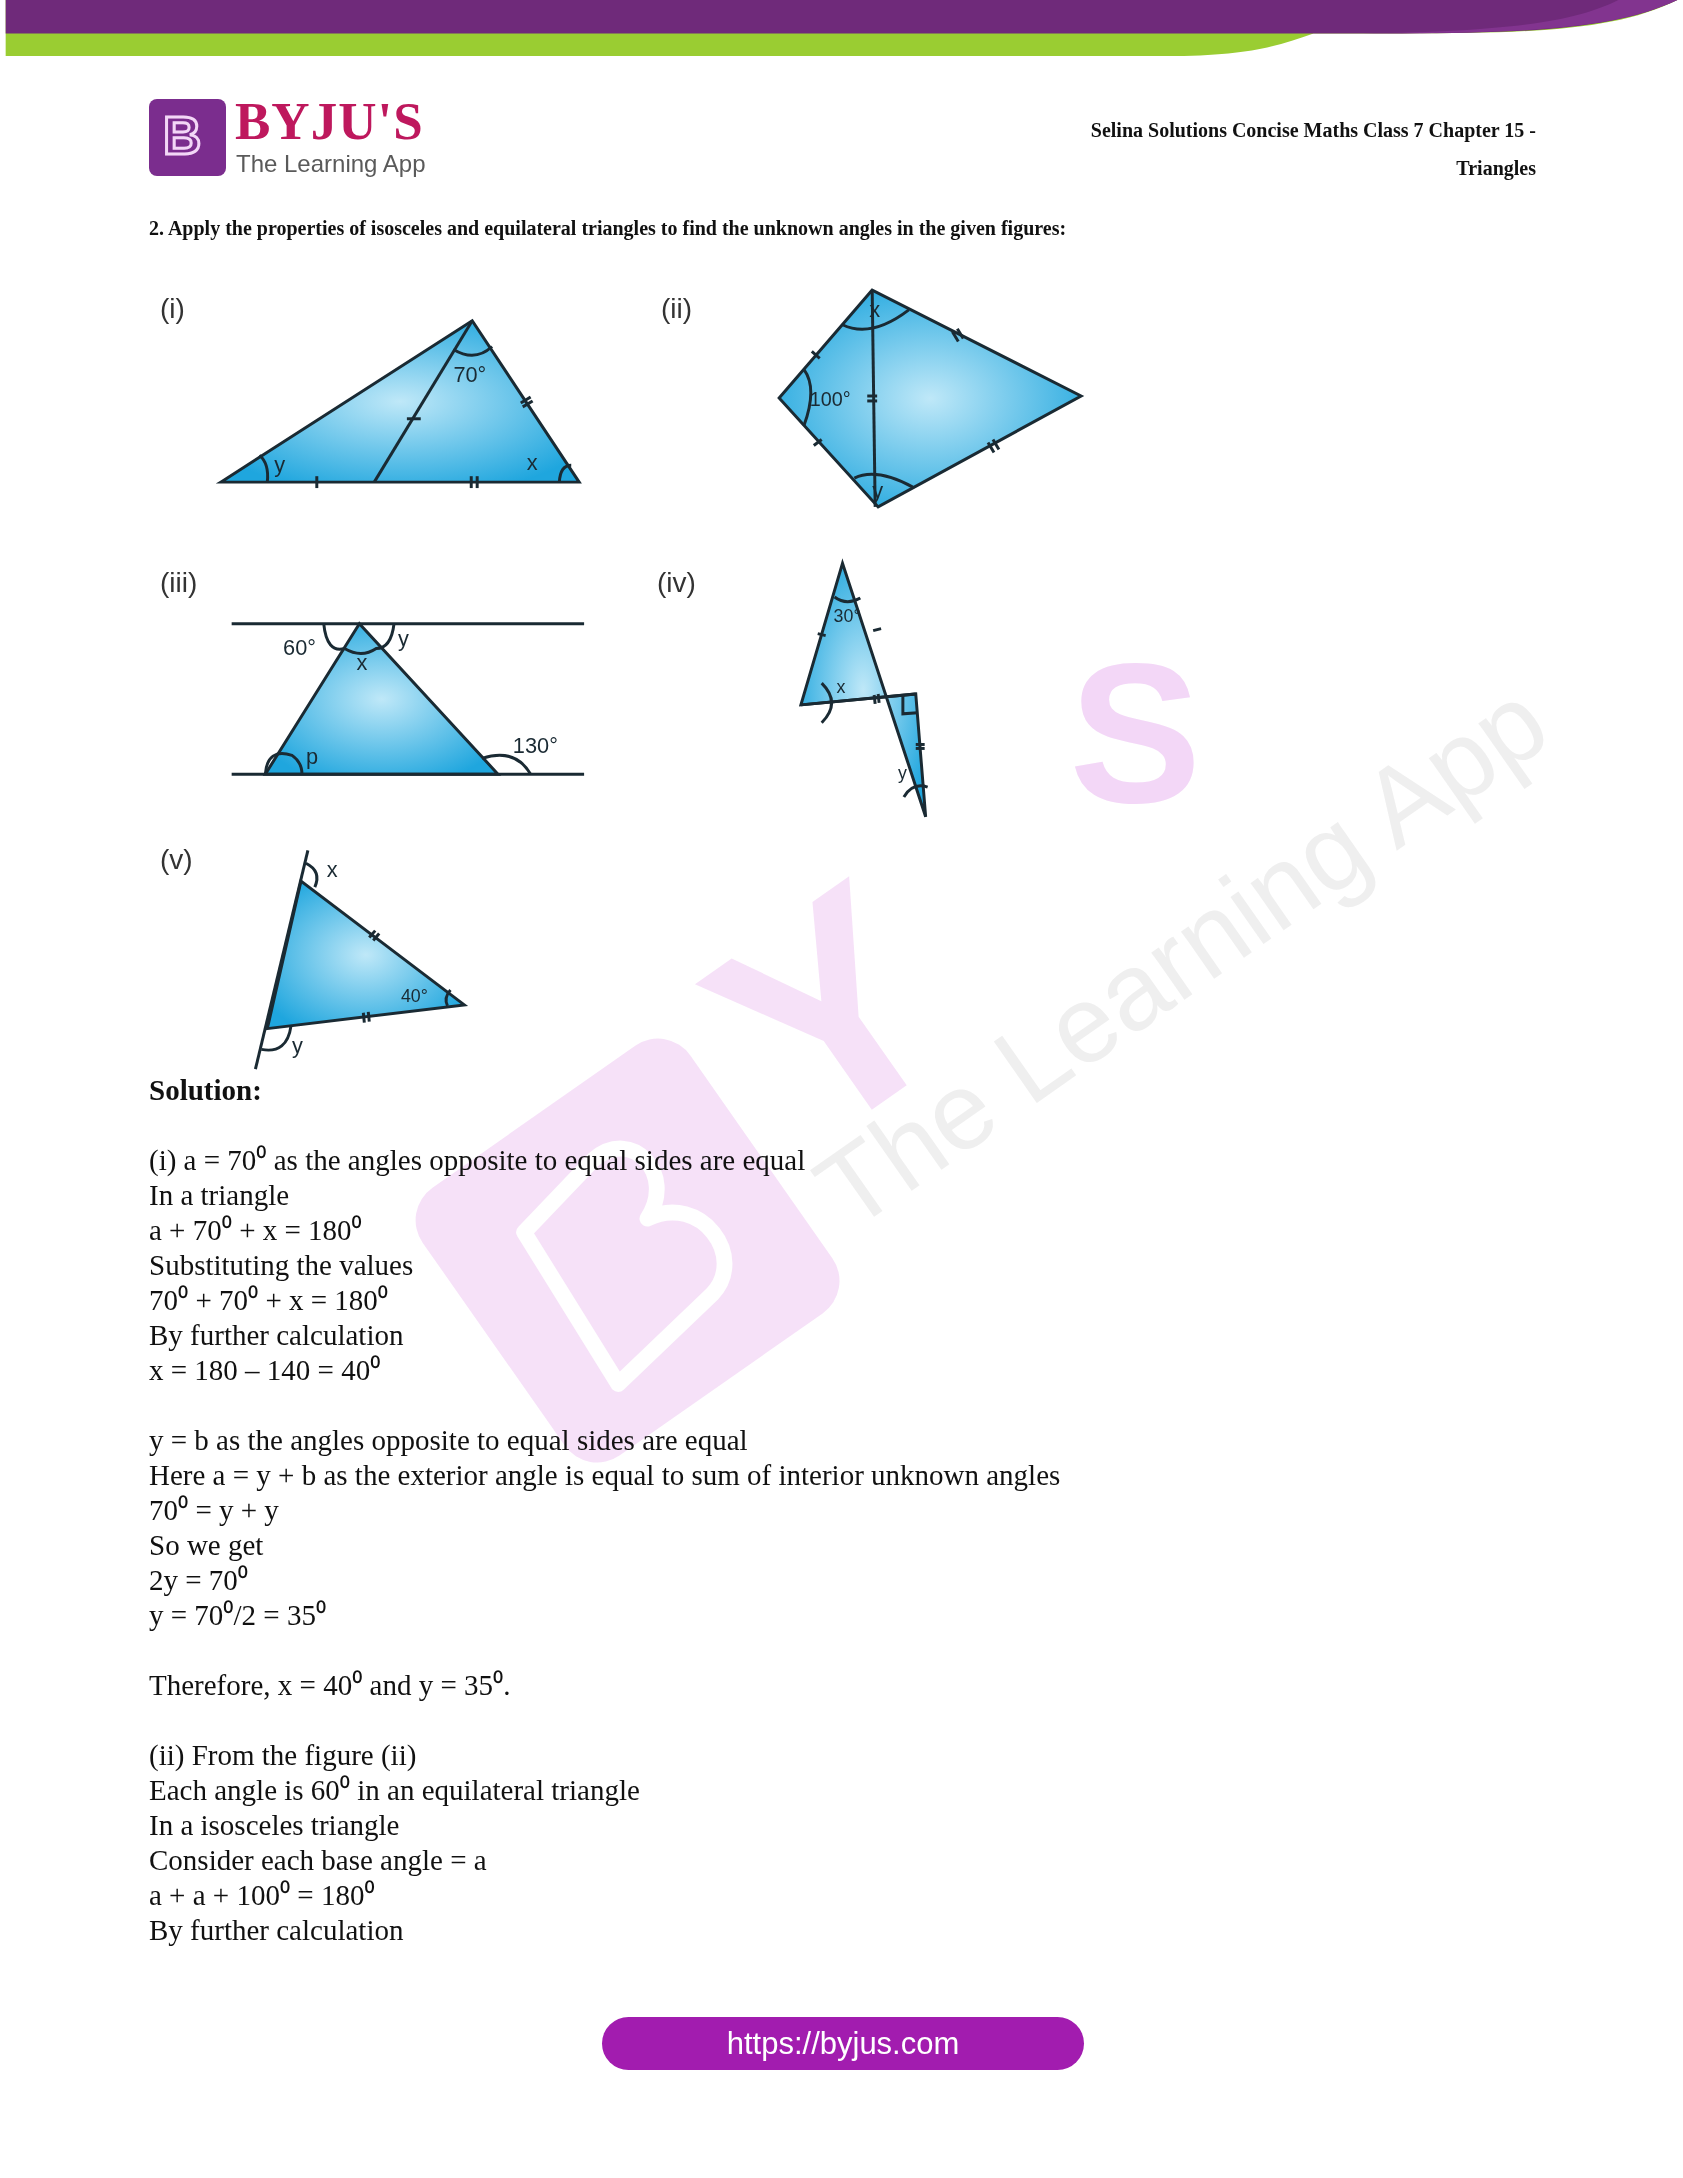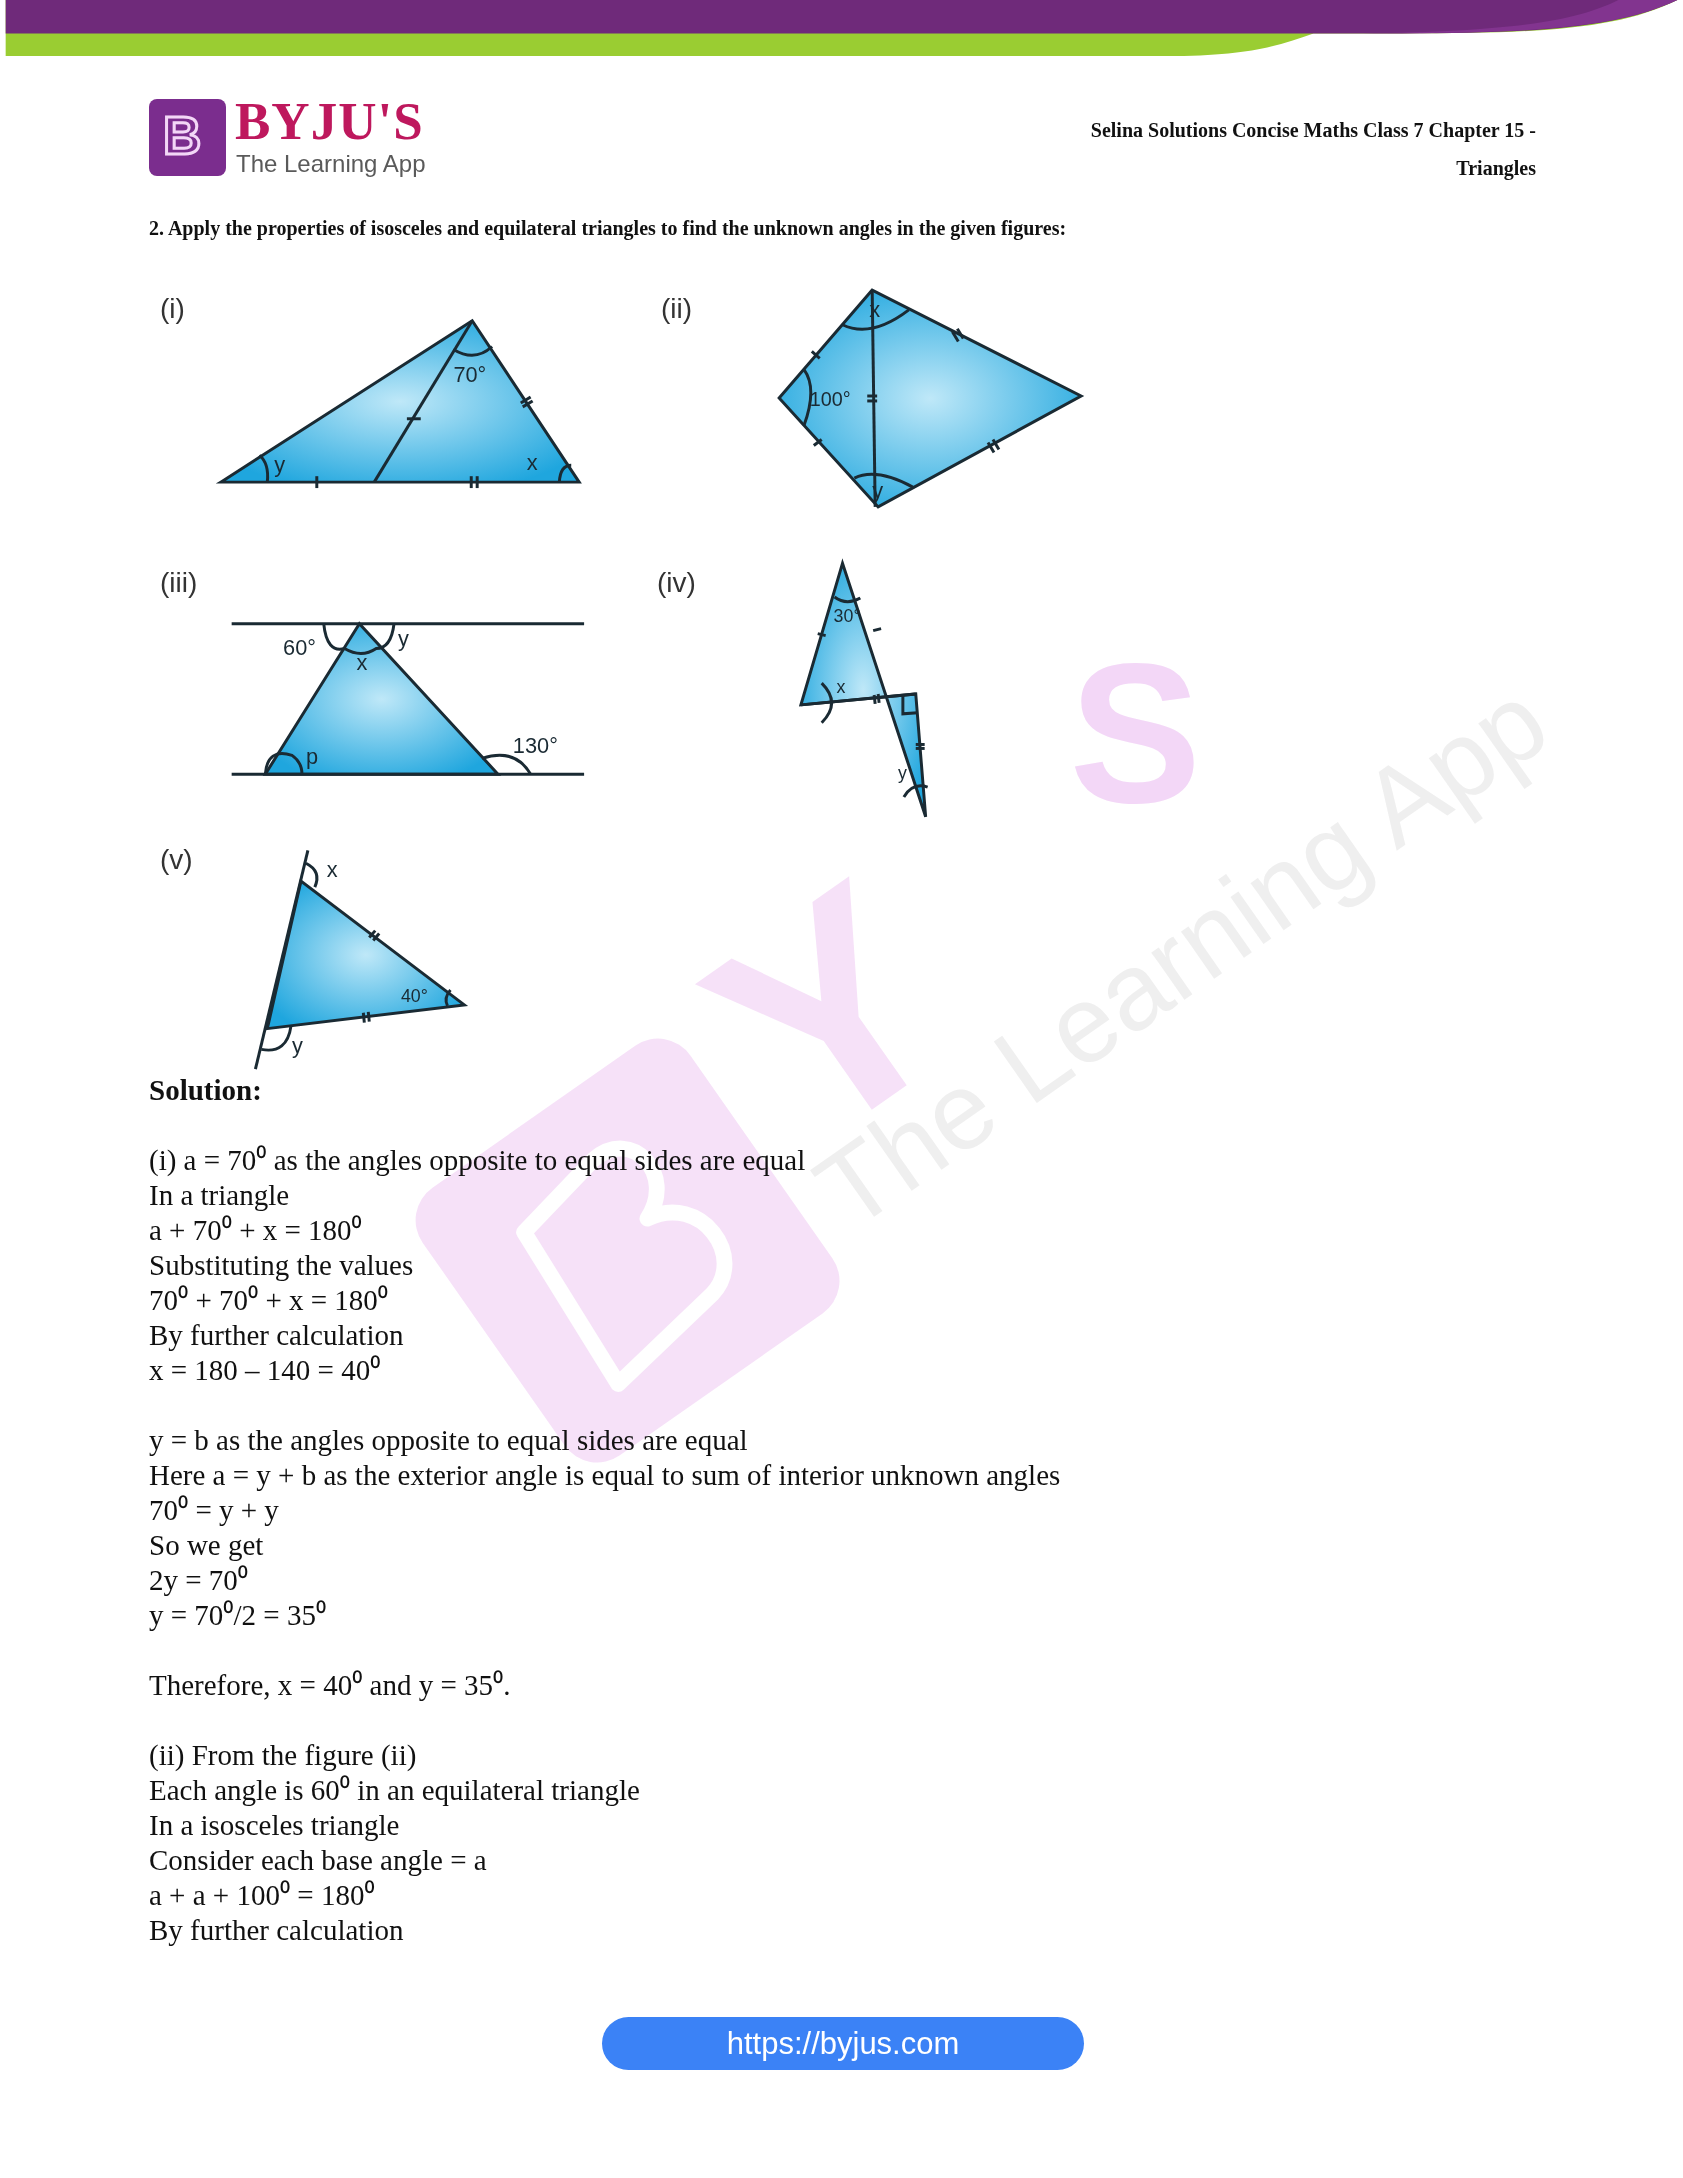--- a/index.html
+++ b/index.html
@@ -12,21 +12,21 @@
   .logo-tag { position:absolute; left:87px; top:53px; font-family:"Liberation Sans", sans-serif; font-size:24px; color:#5a5a5a; line-height:1; white-space:nowrap; }
   .header-title { position:absolute; right:147px; top:111px; width:752px; text-align:right; font-weight:bold; font-size:20px; line-height:38px; }
   .question { position:absolute; left:149px; top:210px; width:1366px; font-weight:bold; font-size:20px; line-height:36px; }
   .fig-label { position:absolute; font-family:"Liberation Sans", sans-serif; font-size:28px; color:#333; }
   svg.fig { position:absolute; left:0; top:0; width:1683px; height:1089px; pointer-events:none; }
   .watermark { position:absolute; left:0; top:0; width:1683px; height:2178px; pointer-events:none; }
   .solution { position:absolute; left:149px; top:1073px; width:1386px; font-size:29px; line-height:35px; }
   .solution .line { white-space:nowrap; height:35px; }
   .solution .gap { height:35px; }
   .solution b { font-weight:bold; }
-  .footer-pill { position:absolute; left:602px; top:2017px; width:482px; height:53px; border-radius:27px; background:#3b82f6; color:#fff; font-family:"Liberation Sans", sans-serif; font-size:31px; text-align:center; line-height:53px; }
+  .footer-pill { position:absolute; left:602px; top:2017px; width:482px; height:53px; border-radius:27px; background:#a21caf; color:#fff; font-family:"Liberation Sans", sans-serif; font-size:31px; text-align:center; line-height:53px; }
 </style>
 </head>
 <body>
 
 <svg class="topbar" viewBox="0 0 1700 60">
   <path d="M0 0 H1700 V0 C1640 30 1560 34 1420 34 L1330 34 C1290 48 1260 57 1180 57 L0 57 Z" fill="#9acd32"></path>
   <path d="M0 0 H1700 C1640 28 1560 34 1420 34 L0 34 Z" fill="#6f2a7a"></path>
   <path d="M1380 34 C1560 34 1640 28 1700 0 L1640 0 C1600 20 1540 32 1380 34 Z" fill="#82348f"></path>
 </svg>
 

